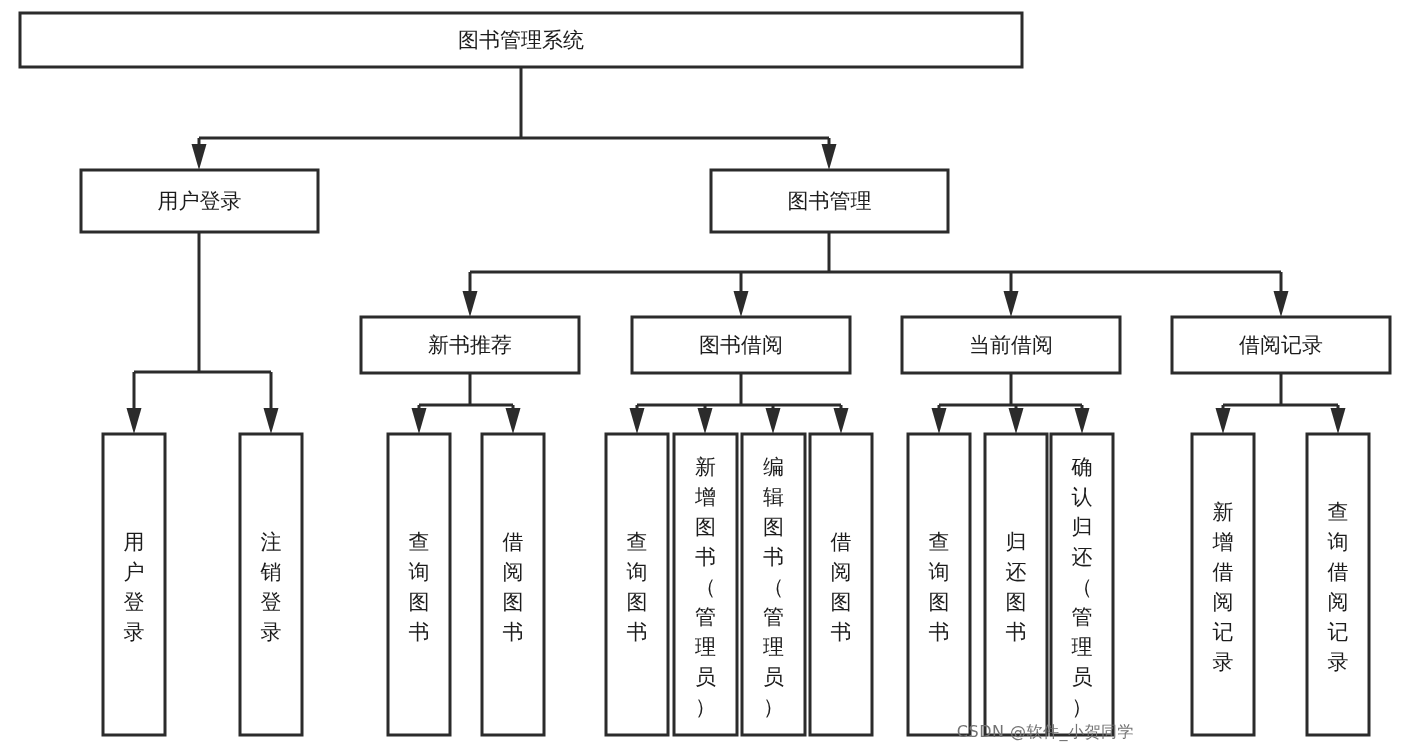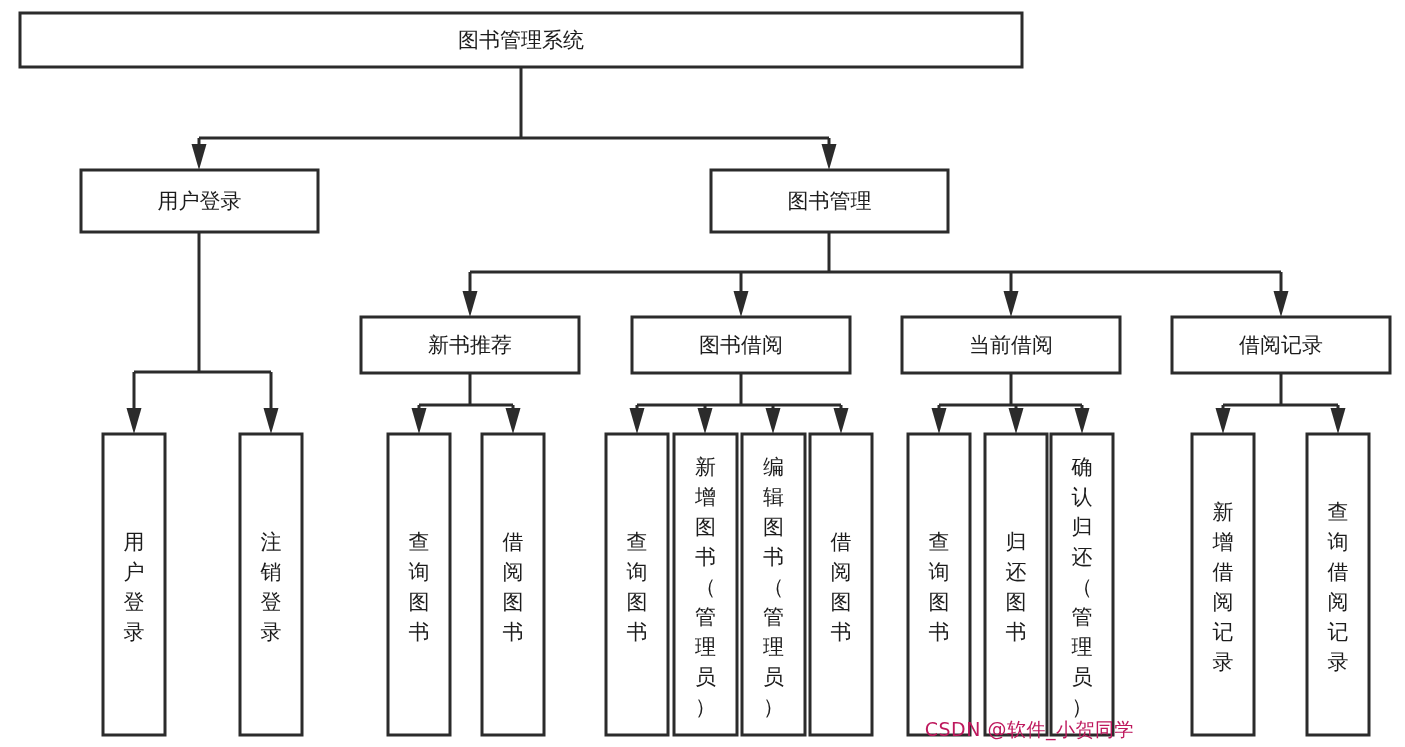--- a/index.html
+++ b/index.html
@@ -51,22 +51,22 @@
   }
   .arrow-head {
     fill: #2b2b2b;
     stroke: none;
   }
   .watermark {
     position: absolute;
     right: 8px;
     bottom: 4px;
     font-family: "DejaVu Sans", "Liberation Sans", sans-serif;
-    font-size: 19px;
-    color: #be185d;
+    font-size: 16px;
+    color: #737373;
     white-space: nowrap;
     letter-spacing: 0.5px;
   }
 </style>
 </head>
 <body>
 
 <div id="diagram-root">
   <svg class="flow" viewBox="0 0 1405 747" xmlns="http://www.w3.org/2000/svg">
     <g id="connector-layer">

